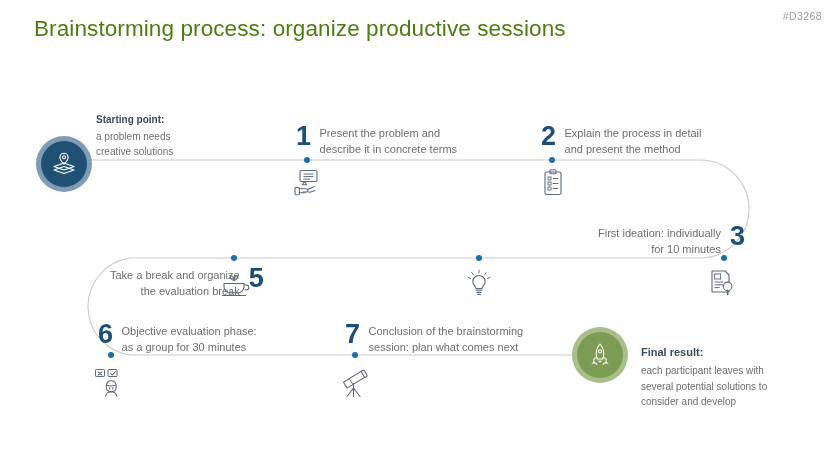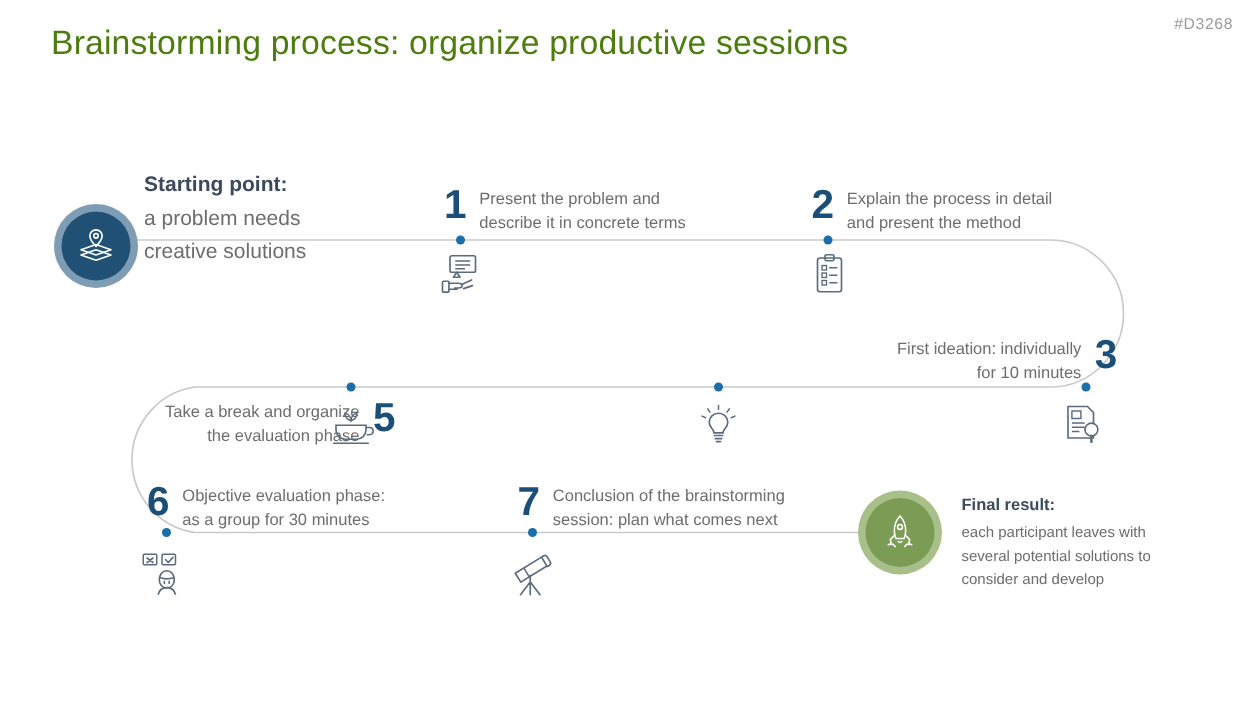--- a/index.html
+++ b/index.html
@@ -75,25 +75,25 @@
   .node-dot {
     position: absolute;
     width: 6px; height: 6px;
     border-radius: 50%;
     background: #1c6ea8;
   }
   
   .step-icon { position: absolute; }
   .step-icon svg { display: block; }
   
-  .caption { position: absolute; font-size: 14px; line-height: 1.52; color: #6d6d6d; }
+  .caption { position: absolute; font-size: 10px; line-height: 1.52; color: #6d6d6d; }
   .caption .hd { font-weight: 700; color: #3b4a5e; display: block; margin-bottom: 2px; }
   .caption .l { display: block; white-space: nowrap; }
   #start-caption { left: 96px; top: 112px; }
-  #final-caption { left: 641px; top: 329px; font-size: 10px; line-height: 1.55; }
+  #final-caption { left: 641px; top: 344px; font-size: 10px; line-height: 1.55; }
   #final-caption .hd { font-size: 11px; }
 </style>
 </head>
 <body>
 
 <div id="slide">
 
   <div class="doc-id">#D3268</div>
   <div class="slide-title">Brainstorming process: organize productive sessions</div>
 
@@ -200,21 +200,21 @@
     <svg width="26" height="28" viewBox="0 0 26 28">
       <path d="M13 6.5 c-3.5 0-6.2 2.7-6.2 6 0 2.3 1.3 3.6 2.2 4.7 .7.9 1 1.5 1 2.4 h6 c0-.9 .3-1.5 1-2.4 .9-1.1 2.2-2.4 2.2-4.7 0-3.3-2.7-6-6.2-6z" fill="none" stroke="#5b6b7d" stroke-width="1.1"></path>
       <path d="M10.2 21.3 h5.6 M10.8 23.4 h4.4 M11.6 25.4 h2.8" stroke="#5b6b7d" stroke-width="1.1" stroke-linecap="round"></path>
       <path d="M13 1.3 v2.6 M5.8 3.6 l1.5 2.2 M20.2 3.6 l-1.5 2.2 M2 8.4 l2.5 1.1 M24 8.4 l-2.5 1.1" stroke="#5b6b7d" stroke-width="1" stroke-linecap="round"></path>
     </svg>
   </div>
 
   <div class="step rtl" style="left:110px; top:224px;margin-top:42px;">
     <span class="step-text">
       <span class="l">Take a break and organize</span>
-      <span class="l">the evaluation phase</span>
+      <span class="l">the evaluation break</span>
     </span>
     <span class="step-num">5</span>
   </div>
   <div class="node-dot" style="left:231px; top:255px;"></div>
   <div class="step-icon" style="left:218px; top:270px;">
     <svg width="32" height="28" viewBox="0 0 32 28">
       <path d="M16 10.5 c0-2.6-1.8-4.6-4-5 .2 2.4 1.6 4.3 4 5z" fill="none" stroke="#5b6b7d" stroke-width="1.05"></path>
       <path d="M16 10.5 c0-2.6 1.8-4.6 4-5 -.2 2.4-1.6 4.3-4 5z" fill="none" stroke="#5b6b7d" stroke-width="1.05"></path>
       <path d="M6 13.5 h20 v3.2 c0 3.4-2.9 6.1-6.4 6.1 h-7.2 c-3.5 0-6.4-2.7-6.4-6.1z" fill="none" stroke="#5b6b7d" stroke-width="1.1"></path>
       <path d="M26 15 h2.2 c1.6 0 2.6 1 2.6 2.4 0 1.5-1.1 2.4-2.7 2.4 h-1.6" fill="none" stroke="#5b6b7d" stroke-width="1.05"></path>

